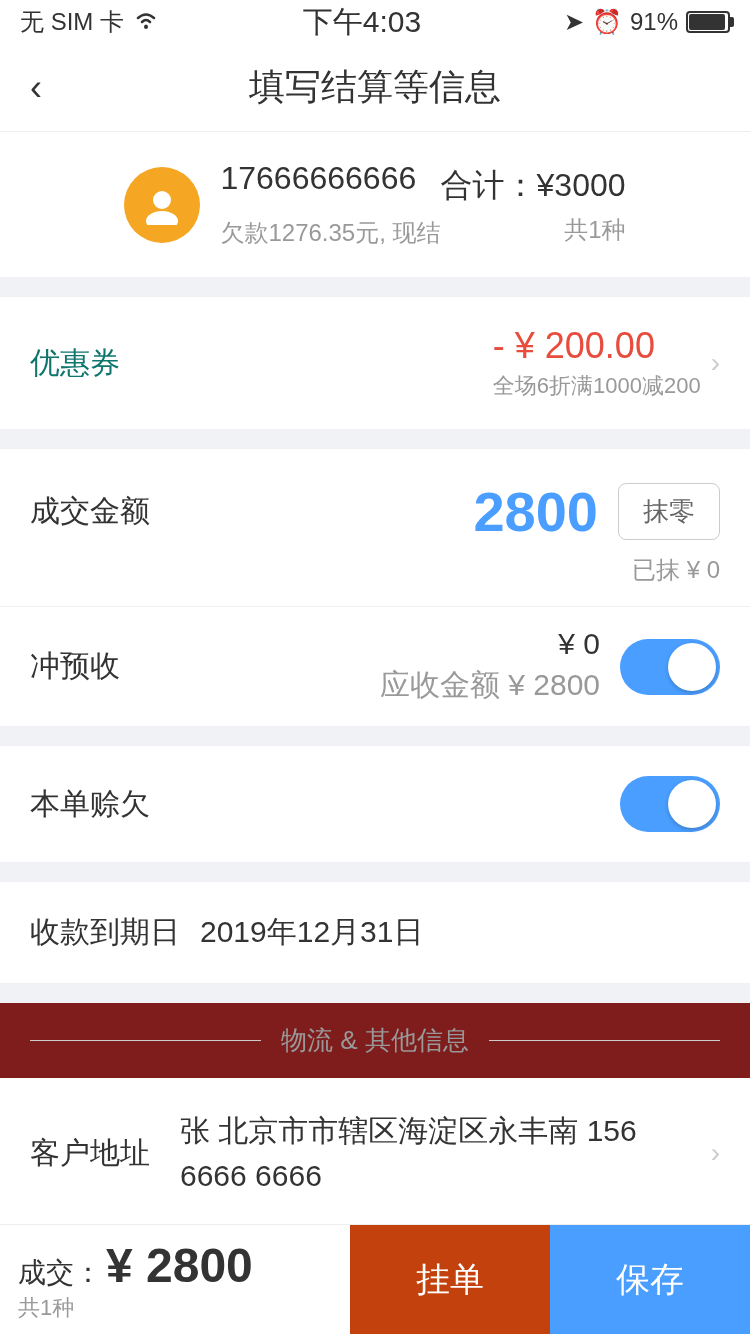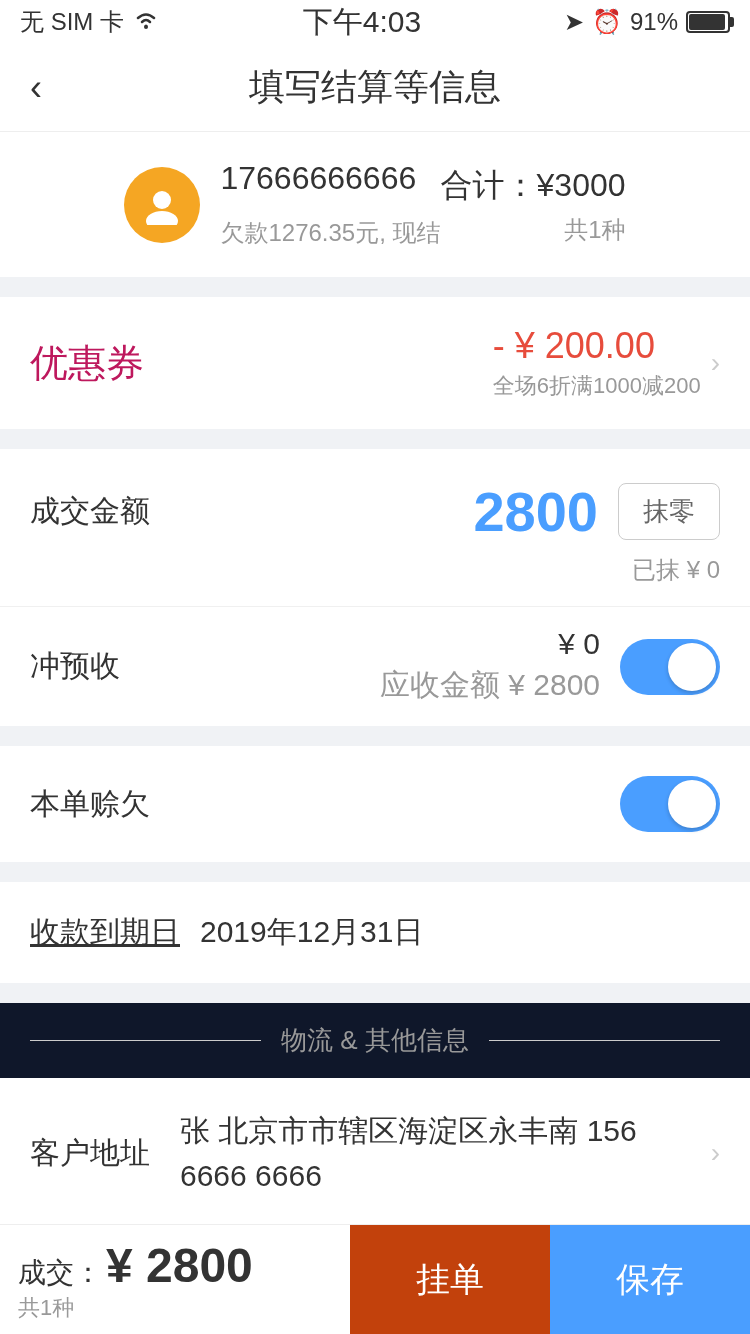--- a/index.html
+++ b/index.html
@@ -92,21 +92,21 @@
 
     
     .coupon-row {
       background: #fff;
       padding: 28px 30px;
       display: flex;
       align-items: center;
       justify-content: space-between;
       margin-bottom: 20px;
     }
-    .coupon-label { font-size: 38px; color: #be185d; }
+    .coupon-label { font-size: 30px; color: #0f766e; }
     .coupon-right { display: flex; align-items: center; gap: 10px; }
     .coupon-amount { font-size: 36px; color: #e74c3c; font-weight: 500; }
     .coupon-desc { font-size: 22px; color: #999; margin-top: 4px; text-align: right; }
     .chevron-right {
       font-size: 28px;
       color: #ccc;
     }
 
     
     .section {
@@ -187,26 +187,26 @@
     .credit-label { font-size: 30px; color: #333; }
 
     
     .duedate-row {
       background: #fff;
       padding: 30px;
       display: flex;
       align-items: center;
       margin-bottom: 20px;
     }
-    .duedate-label { font-size: 30px; color: #333; margin-right: 20px; text-decoration: underline; }
+    .duedate-label { font-size: 30px; color: #333; margin-right: 20px; }
     .duedate-value { font-size: 30px; color: #333; }
 
     
     .section-divider {
-      background: #0f172a;
+      background: #7f1d1d;
       padding: 20px 30px;
       display: flex;
       align-items: center;
       justify-content: center;
       gap: 20px;
     }
     .divider-line {
       flex: 1;
       height: 1px;
       background: #ccc;

